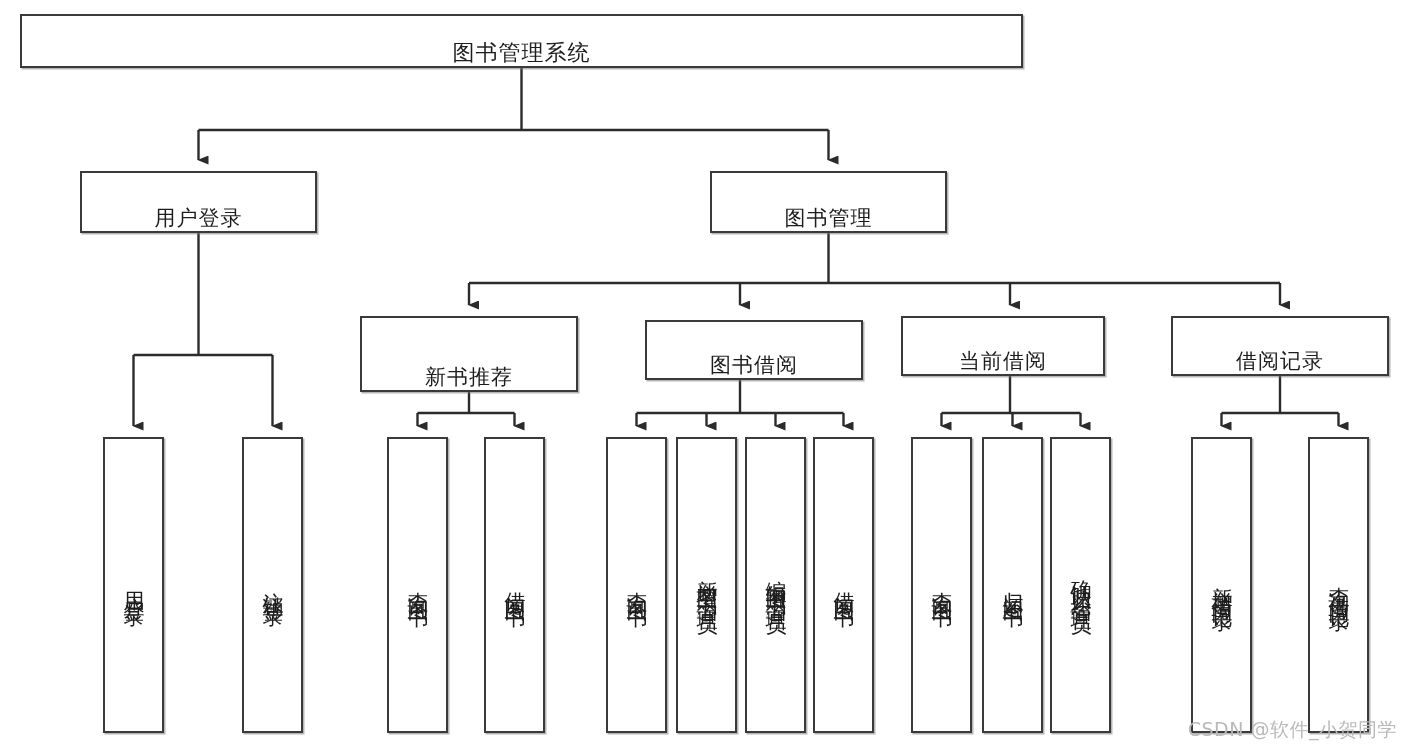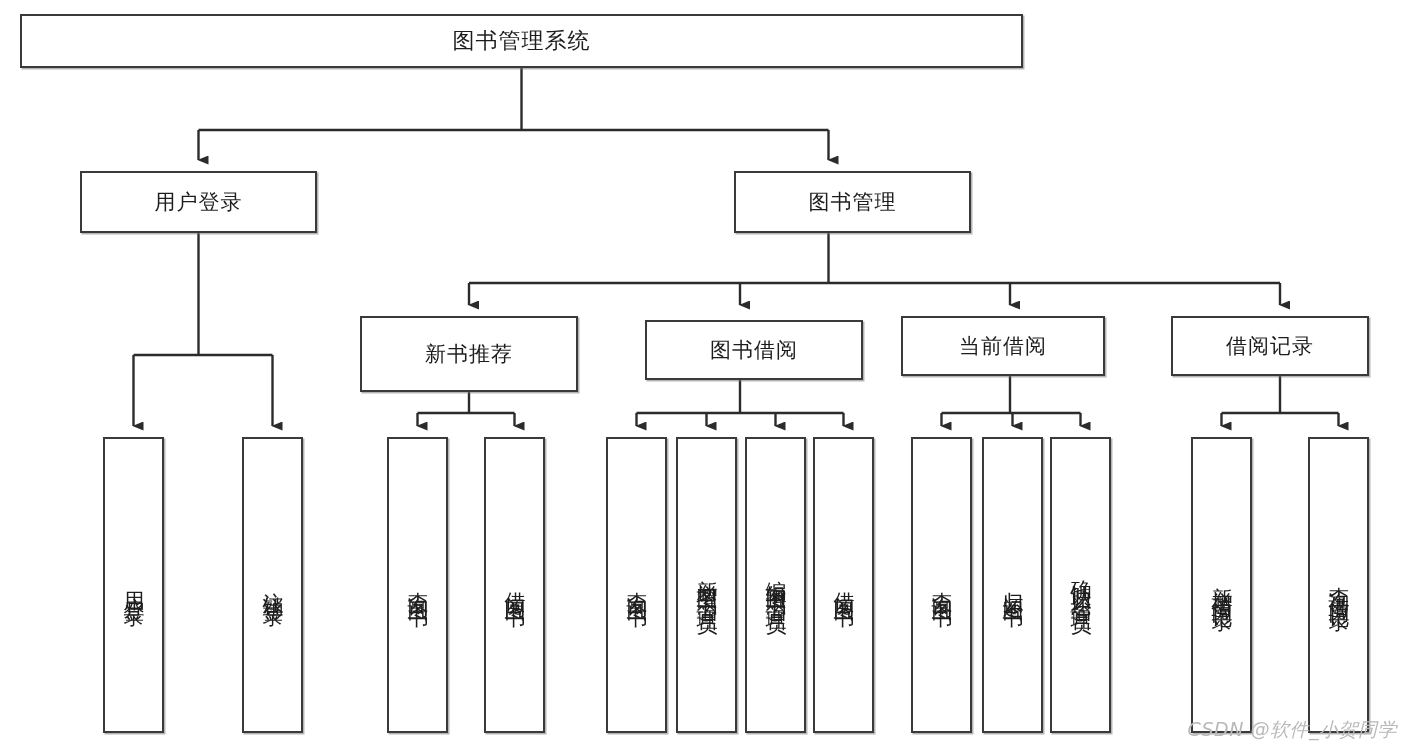--- a/index.html
+++ b/index.html
@@ -26,21 +26,21 @@
     height: 747px;
     pointer-events: none;
   }
   .node {
     position: absolute;
     box-sizing: border-box;
     background: #ffffff;
     border: 2px solid #3a3a3a;
     box-shadow: 1.5px 1.5px 0 0 rgba(120,120,120,0.55);
     display: flex;
-    align-items: center;
+    align-items: flex-end;
     justify-content: center;
     z-index: 2;
   }
   .node-label {
     color: #1d1d1d;
     font-size: 21px;
     line-height: 1.25;
     letter-spacing: 1px;
     white-space: nowrap;
     text-align: center;
@@ -64,21 +64,20 @@
   }
   .watermark {
     position: absolute;
     right: 8px;
     bottom: 4px;
     color: #b9b9b9;
     font-size: 19px;
     white-space: nowrap;
     z-index: 3;
     letter-spacing: 0.5px;
-    font-style: italic;
   }
 </style>
 </head>
 <body>
 
 <div id="diagram-root">
 
   <svg id="edges-layer" viewBox="0 0 1405 747" width="1405" height="747" xmlns="http://www.w3.org/2000/svg">
     <defs>
       <marker id="arrowhead" markerWidth="9" markerHeight="11" refX="4.5" refY="10" orient="auto" markerUnits="userSpaceOnUse">
@@ -122,33 +121,33 @@
       </g>
   </svg>
 
   <div id="nodes-layer">
       <div class="node root" style="left: 20px; top: 14px; width: 1003px; height: 54px;">
         <span class="node-label">图书管理系统</span>
       </div>
       <div class="node" style="left: 80px; top: 171px; width: 237px; height: 62px;">
         <span class="node-label">用户登录</span>
       </div>
-      <div class="node" style="left: 710px; top: 171px; width: 237px; height: 62px; margin-left: 24px;">
+      <div class="node" style="left: 710px; top: 171px; width: 237px; height: 62px;">
         <span class="node-label">图书管理</span>
       </div>
       <div class="node" style="left: 360px; top: 316px; width: 218px; height: 76px;">
         <span class="node-label">新书推荐</span>
       </div>
       <div class="node" style="left: 631px; top: 320px; width: 218px; height: 60px; margin-left: 14px;">
         <span class="node-label">图书借阅</span>
       </div>
       <div class="node" style="left: 901px; top: 316px; width: 204px; height: 60px;">
         <span class="node-label">当前借阅</span>
       </div>
-      <div class="node" style="left: 1171px; top: 316px; width: 198px; height: 60px;">
+      <div class="node" style="left: 1171px; top: 316px; width: 218px; height: 60px;">
         <span class="node-label">借阅记录</span>
       </div>
       <div class="node leaf" style="left: 103px; top: 437px; width: 61px; height: 296px;">
         <span class="node-label" style="margin-top: 136px;">用户登录</span>
       </div>
       <div class="node leaf" style="left: 242px; top: 437px; width: 61px; height: 296px;">
         <span class="node-label" style="margin-top: 136px;">注销登录</span>
       </div>
       <div class="node leaf" style="left: 387px; top: 437px; width: 61px; height: 296px;">
         <span class="node-label" style="margin-top: 136px;">查询图书</span>

